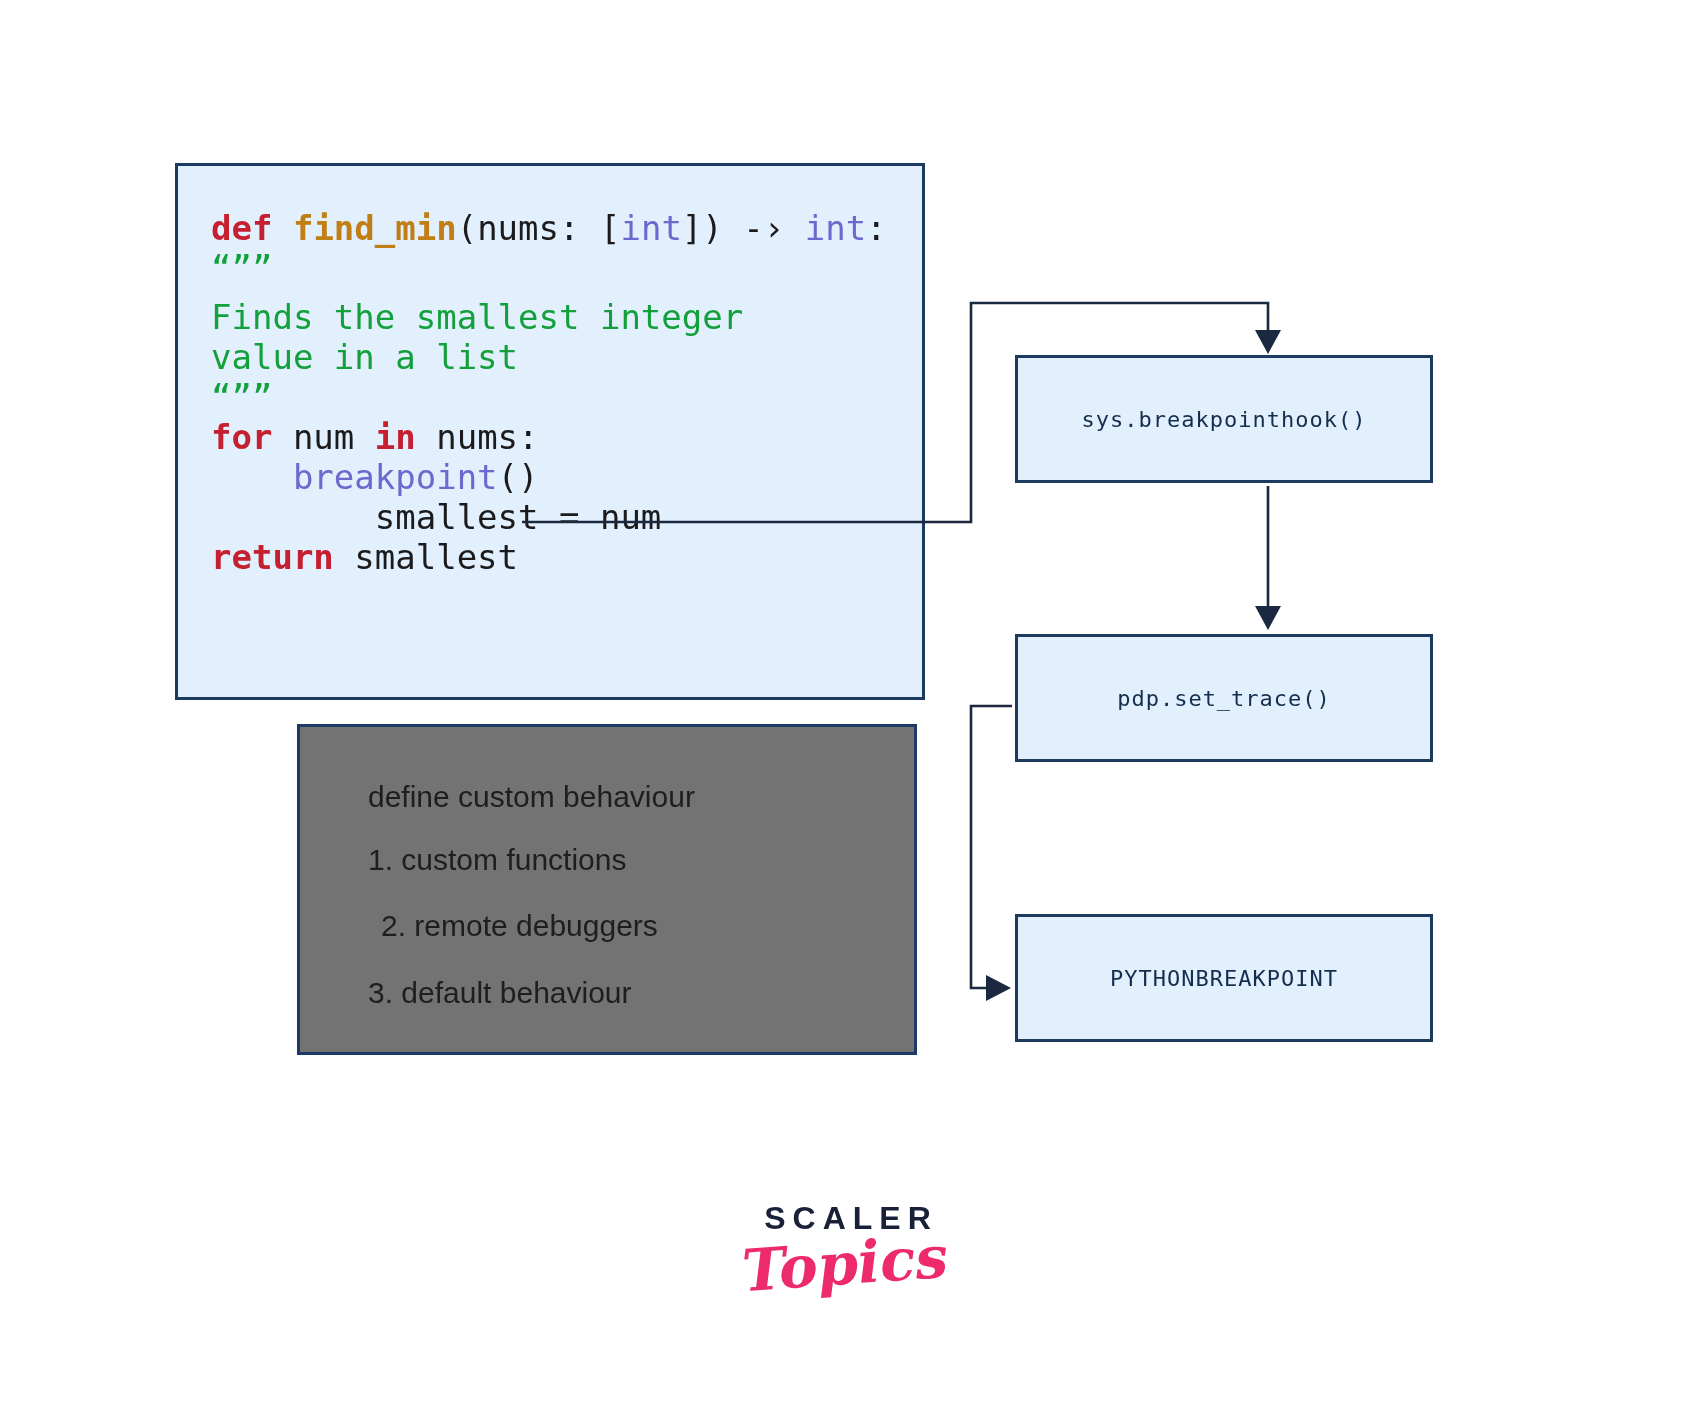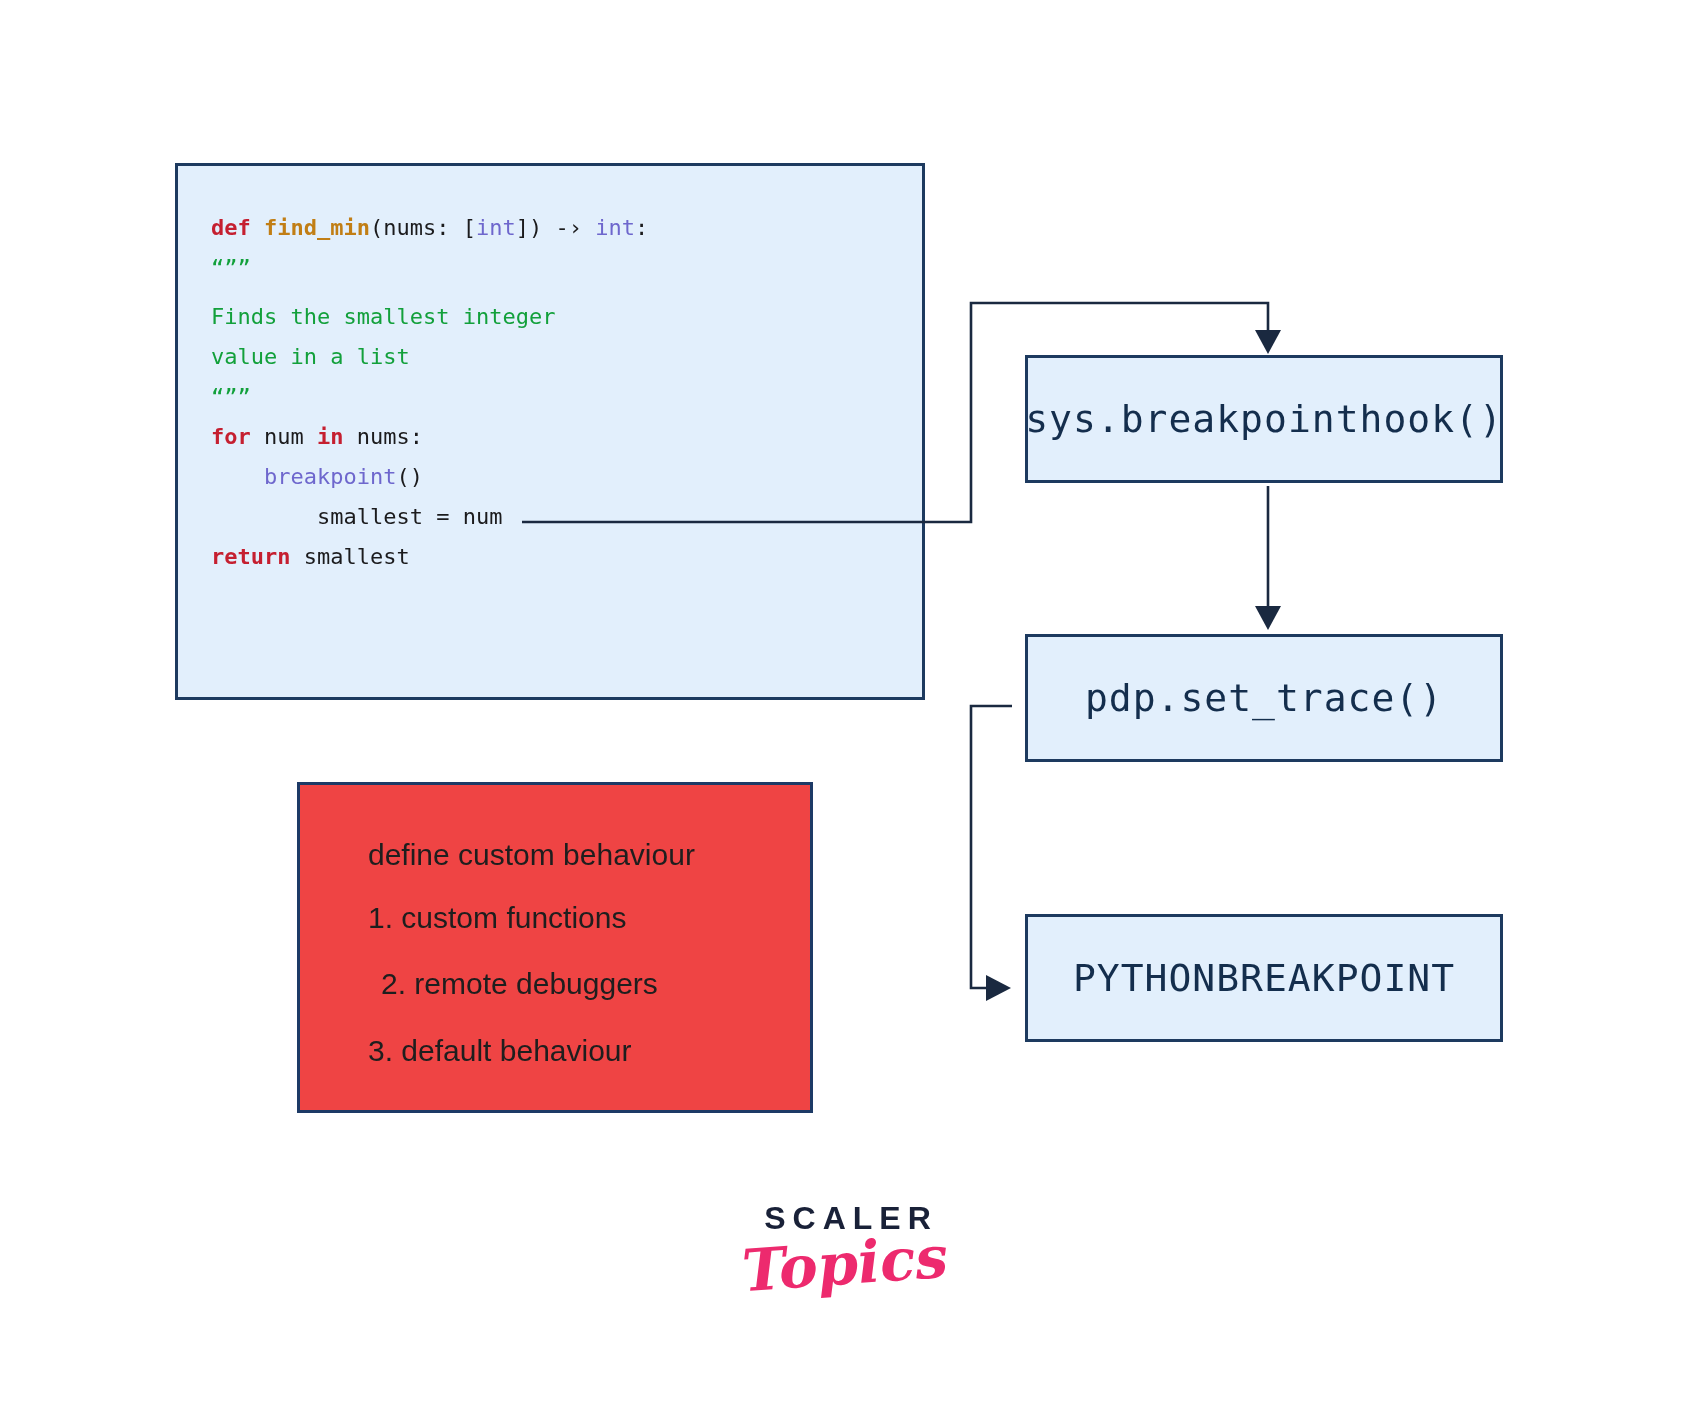--- a/index.html
+++ b/index.html
@@ -2,42 +2,42 @@
 <html><head>
 <meta charset="utf-8">
 <style>
   html,body{margin:0;padding:0;background:#ffffff;}
   .stage{position:relative;width:1700px;height:1426px;background:#ffffff;overflow:hidden;
          font-family:"DejaVu Sans Mono", monospace;}
 
   
   .code-box{position:absolute;left:175px;top:163px;width:750px;height:537px;
             background:#e2effc;border:3px solid #1d3a5f;box-sizing:border-box;}
-  .code{position:absolute;left:33px;top:42px;font-size:22px;line-height:40px;color:#1b1b1d;}
+  .code{position:absolute;left:33px;top:42px;font-size:34px;line-height:40px;color:#1b1b1d;}
   .code-line{white-space:pre;}
   .gap-above{margin-top:9px;}
   .tok-kw{color:#c51f30;font-weight:bold;}
   .tok-fn{color:#c17e15;font-weight:bold;}
   .tok-tp{color:#6e67cd;}
   .tok-st{color:#12a03b;}
   .tok-nm{color:#1f5cb8;}
   .tok-pl{color:#1b1b1d;}
 
   
-  .flow-box{position:absolute;left:1015px;width:478px;height:128px;
+  .flow-box{position:absolute;left:1015px;width:418px;height:128px;
             background:#e2effc;border:3px solid #1d3a5f;box-sizing:border-box;
             display:flex;align-items:center;justify-content:center;
-            font-size:38px;color:#142e4d;letter-spacing:1px;margin-left:10px;}
+            font-size:22px;color:#142e4d;letter-spacing:1px;}
   .flow-box.b1{top:355px;}
   .flow-box.b2{top:634px;}
   .flow-box.b3{top:914px;}
 
   
-  .note-box{position:absolute;left:297px;top:782px;width:516px;height:331px;
-            background:#ef4444;border:3px solid #1d3a66;box-sizing:border-box;
+  .note-box{position:absolute;left:297px;top:724px;width:620px;height:331px;
+            background:#737373;border:3px solid #1d3a66;box-sizing:border-box;
             font-family:"Liberation Sans", sans-serif;color:#1e1e1e;font-size:30px;}
   .note-line{position:absolute;left:68px;white-space:nowrap;}
   .note-title{top:53px;}
   .note-i1{top:116px;}
   .note-i2{top:182px;margin-left:13px;}
   .note-i3{top:249px;}
 
   
   .connectors{position:absolute;left:0;top:0;width:1700px;height:1426px;pointer-events:none;}
   .connectors path{fill:none;stroke:#1a2940;stroke-width:2.6px;}

